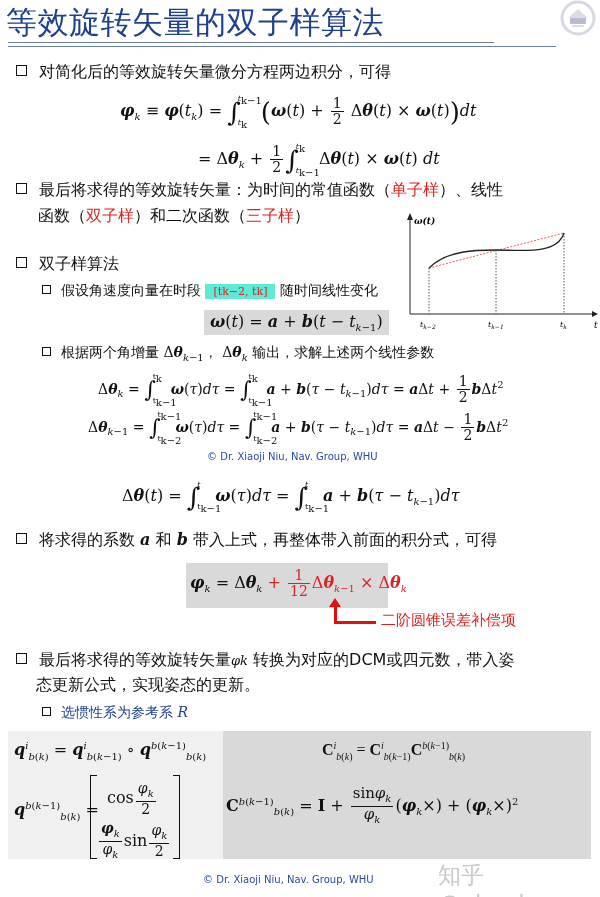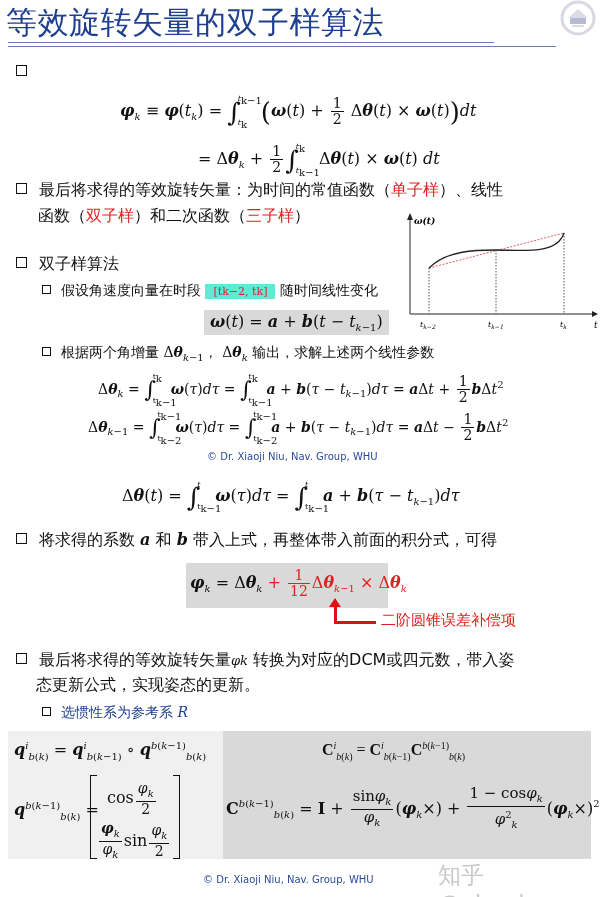--- a/index.html
+++ b/index.html
@@ -43,21 +43,21 @@
 <div class="abs logo">
   <svg width="36" height="38" viewBox="0 0 36 38">
     <circle cx="18" cy="18" r="16" fill="none" stroke="#d8d8e4" stroke-width="3"></circle>
     <path d="M8 18 L18 9 L28 18 Z" fill="#dcdce8"></path>
     <rect x="10" y="18" width="16" height="6" fill="#b9b9d4"></rect>
     <rect x="12" y="25" width="12" height="2" fill="#dcdce8"></rect>
   </svg>
 </div>
 
 <div class="abs bullet" style="left:16px; top:60px;">
-  <span class="box"></span>
+  <span class="box"></span><span>对简化后的等效旋转矢量微分方程两边积分，可得</span>
 </div>
 <div class="abs math" style="left:120px; top:88px; height:46px;">
   <b><i>φ</i></b><sub><i>k</i></sub> ≡ <b><i>φ</i></b>(<i>t</i><sub><i>k</i></sub>) =
   <span class="int">∫</span><span class="lim"><span><i>t</i><sub>k−1</sub></span><span><i>t</i><sub>k</sub></span></span>
   <span style="font-size:26px;vertical-align:middle;">(</span><b><i>ω</i></b>(<i>t</i>) +
   <span class="frac"><span class="num">1</span><span>2</span></span>
   Δ<b><i>θ</i></b>(<i>t</i>) × <b><i>ω</i></b>(<i>t</i>)<span style="font-size:26px;vertical-align:middle;">)</span><i>dt</i>
 </div>
 <div class="abs math" style="left:198px; top:136px;">
   = Δ<b><i>θ</i></b><sub><i>k</i></sub> +
@@ -171,17 +171,17 @@
     <span class="frac"><span class="num"><b><i>φ</i></b><sub><i>k</i></sub></span><span><i>φ</i><sub><i>k</i></sub></span></span>sin<span class="frac"><span class="num"><i>φ</i><sub><i>k</i></sub></span><span>2</span></span>
   </div>
 </div>
 
 <div class="abs math" style="left:322px; top:740px;font-family:Liberation Serif, serif;">
   <b>C</b><sup><i>i</i></sup><sub><i>b</i>(<i>k</i>)</sub> = <b>C</b><sup><i>i</i></sup><sub><i>b</i>(<i>k</i>−1)</sub><b>C</b><sup><i>b</i>(<i>k</i>−1)</sup><sub><i>b</i>(<i>k</i>)</sub>
 </div>
 <div class="abs math" style="left:226px; top:786px;">
   <b>C</b><sup><i>b</i>(<i>k</i>−1)</sup><sub><i>b</i>(<i>k</i>)</sub> = <b>I</b> +
   <span class="frac" style="font-size:15px;"><span class="num">sin<i>φ</i><sub><i>k</i></sub></span><span><i>φ</i><sub><i>k</i></sub></span></span>(<b><i>φ</i></b><sub><i>k</i></sub>×) +
-  <span class="frac" style="font-size:15px;"><span class="num">1 − cos<i>φ</i><sub><i>k</i></sub></span><span><i>φ</i><sup>2</sup><sub><i>k</i></sub></span></span>(<b><i>φ</i></b><sub><i>k</i></sub>×)<sup>2</sup>
+  (<b><i>φ</i></b><sub><i>k</i></sub>×)<sup>2</sup>
 </div>
 
 <div class="abs copyright" style="left:203px; top:874px;">© Dr. Xiaoji Niu, Nav. Group, WHU</div>
 <div class="abs watermark">知乎 @ohanlon</div>
 
 </body></html>

